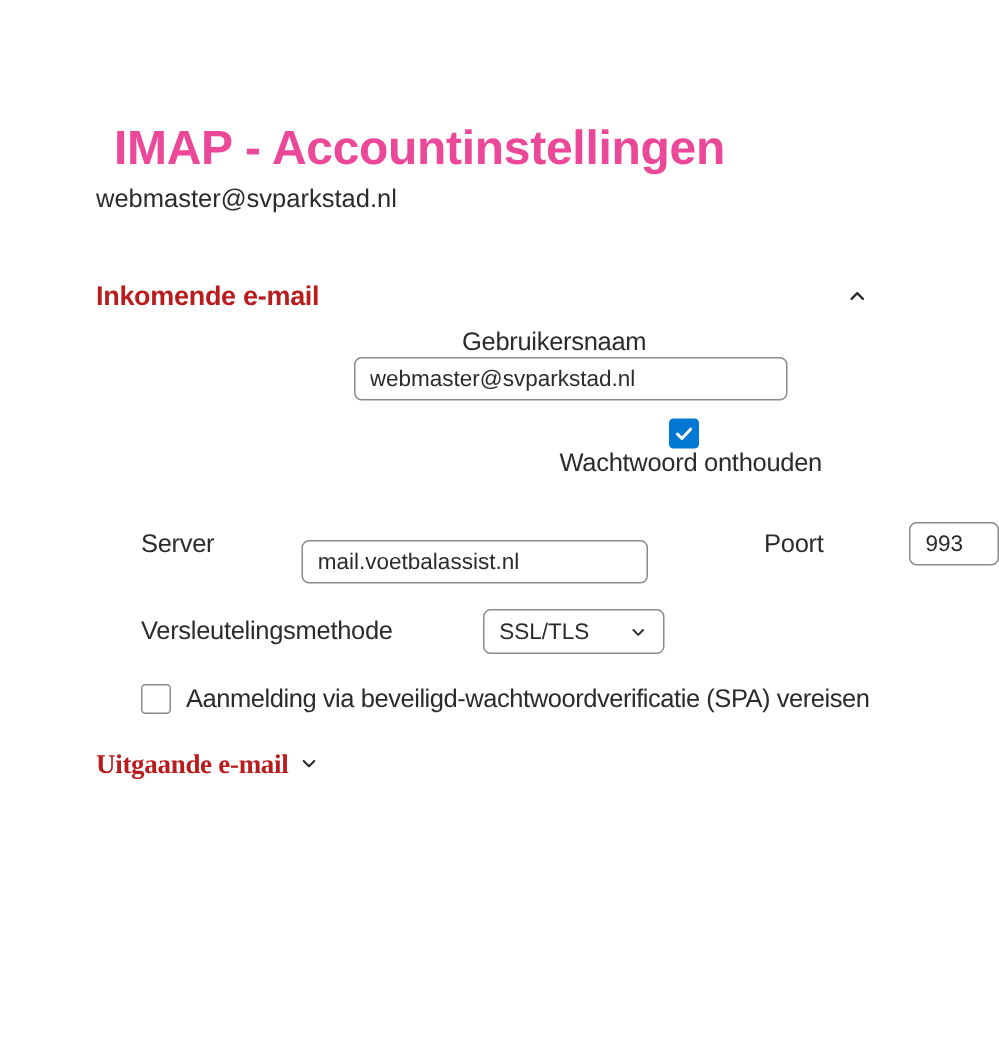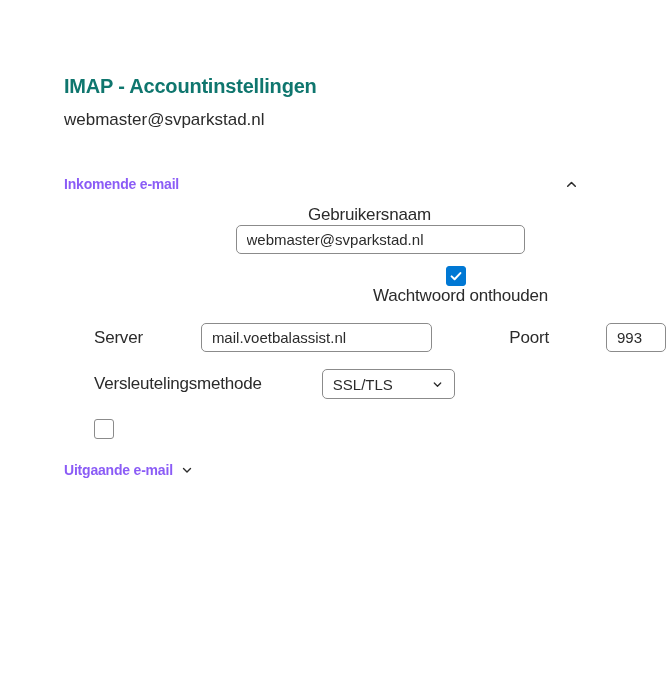--- a/index.html
+++ b/index.html
@@ -6,34 +6,34 @@
   body {
     width: 666px; height: 694px;
     background: #ffffff;
     font-family: "Liberation Sans", sans-serif;
     color: #2b2b2b;
     overflow: hidden;
   }
   .page { padding: 74px 0 0 64px; box-sizing: border-box; width: 666px; height: 694px; }
 
   h1.page-title {
-    margin: 0; font-size: 20px; line-height: 25px;
-    font-weight: 700; letter-spacing: -0.2px; color: #0f766e;
+    margin: 12px; font-size: 32px; line-height: 25px;
+    font-weight: 700; letter-spacing: -0.2px; color: #ec4899;
   }
   .subtitle { margin-top: 11px; font-size: 17px; line-height: 20px; color: #2b2b2b; }
 
   .section-header {
     margin-top: 43px; width: 514px;
     display: flex; justify-content: space-between; align-items: center;
     cursor: pointer;
   }
   .section-header.outgoing {
-    margin-top: 20px; width: auto; justify-content: flex-start; gap: 7px;
+    margin-top: 20px; width: auto; justify-content: flex-start; gap: 7px; font-family: Liberation Serif, serif;
   }
-  .section-title { font-size: 14px; line-height: 22px; font-weight: 700; letter-spacing: -0.2px; color: #8b5cf6; }
+  .section-title { font-size: 18px; line-height: 22px; font-weight: 700; letter-spacing: -0.2px; color: #b91c1c; }
   .chev { display: inline-flex; align-items: center; justify-content: center; width: 14px; height: 14px; }
 
   .form { margin-left: 30px; }
   .row { display: flex; align-items: center; }
   .mt10 { margin-top: 10px; flex-direction: column; }
   .mt12 { margin-top: 12px; flex-direction: column; }
   .mt17 { margin-top: 17px; gap: 44px; }
   .mt18 { margin-top: 18px; }
 
   .flabel { font-size: 17px; letter-spacing: -0.2px; color: #2b2b2b; }
@@ -69,26 +69,26 @@
     display: inline-flex; align-items: center; justify-content: center;
     cursor: pointer;
   }
   .checkbox svg { display: none; }
   .checkbox.checked { background: #0078d4; border-color: #0078d4; }
   .checkbox.checked svg { display: block; }
   .cb-label { margin-left: 10px; font-size: 17px; letter-spacing: -0.2px; }
 
   .remember-row { margin-left: 151px; }
 
-  .server-input { width: 298px; margin-left: 14px; }
+  .server-input { width: 298px; margin-left: 14px; margin-top: 24px; }
   .port-label { margin-left: 33px; text-align: center; }
   .port-input { width: 60px; margin-left: 13px; }
 
   .select {
-    margin-left: 16px; width: 133px; height: 30px; box-sizing: border-box;
+    margin-left: 16px; width: 121px; height: 30px; box-sizing: border-box;
     border: 1px solid #8b8b8b; border-radius: 5px; background: #fff;
     display: flex; align-items: center; justify-content: space-between;
     padding: 0 9px 0 10px; font-size: 15px; cursor: pointer;
   }
 
   .spa-row { align-items: flex-start; }
   .spa-row .checkbox { margin-top: 2px; }
   .spa-label { width: 462px; line-height: 24px; letter-spacing: -0.3px; }
 </style>
 </head>
@@ -141,20 +141,21 @@
             <path d="M2.5 4.4 L6 7.9 L9.5 4.4" stroke="#2b2b2b" stroke-width="1.4" stroke-linecap="round" stroke-linejoin="round"></path>
           </svg>
         </span>
       </div>
     </div>
 
     <div class="row mt18 spa-row">
       <span class="checkbox" role="checkbox" aria-checked="false">
         
       </span>
+      <span class="cb-label spa-label">Aanmelding via beveiligd-wachtwoordverificatie (SPA) vereisen</span>
     </div>
 
   </div>
 
   <div class="section-header outgoing">
     <span class="section-title">Uitgaande e-mail</span>
     <span class="chev">
       <svg width="12" height="12" viewBox="0 0 12 12" fill="none">
         <path d="M2.5 4.4 L6 7.9 L9.5 4.4" stroke="#2b2b2b" stroke-width="1.4" stroke-linecap="round" stroke-linejoin="round"></path>
       </svg>

